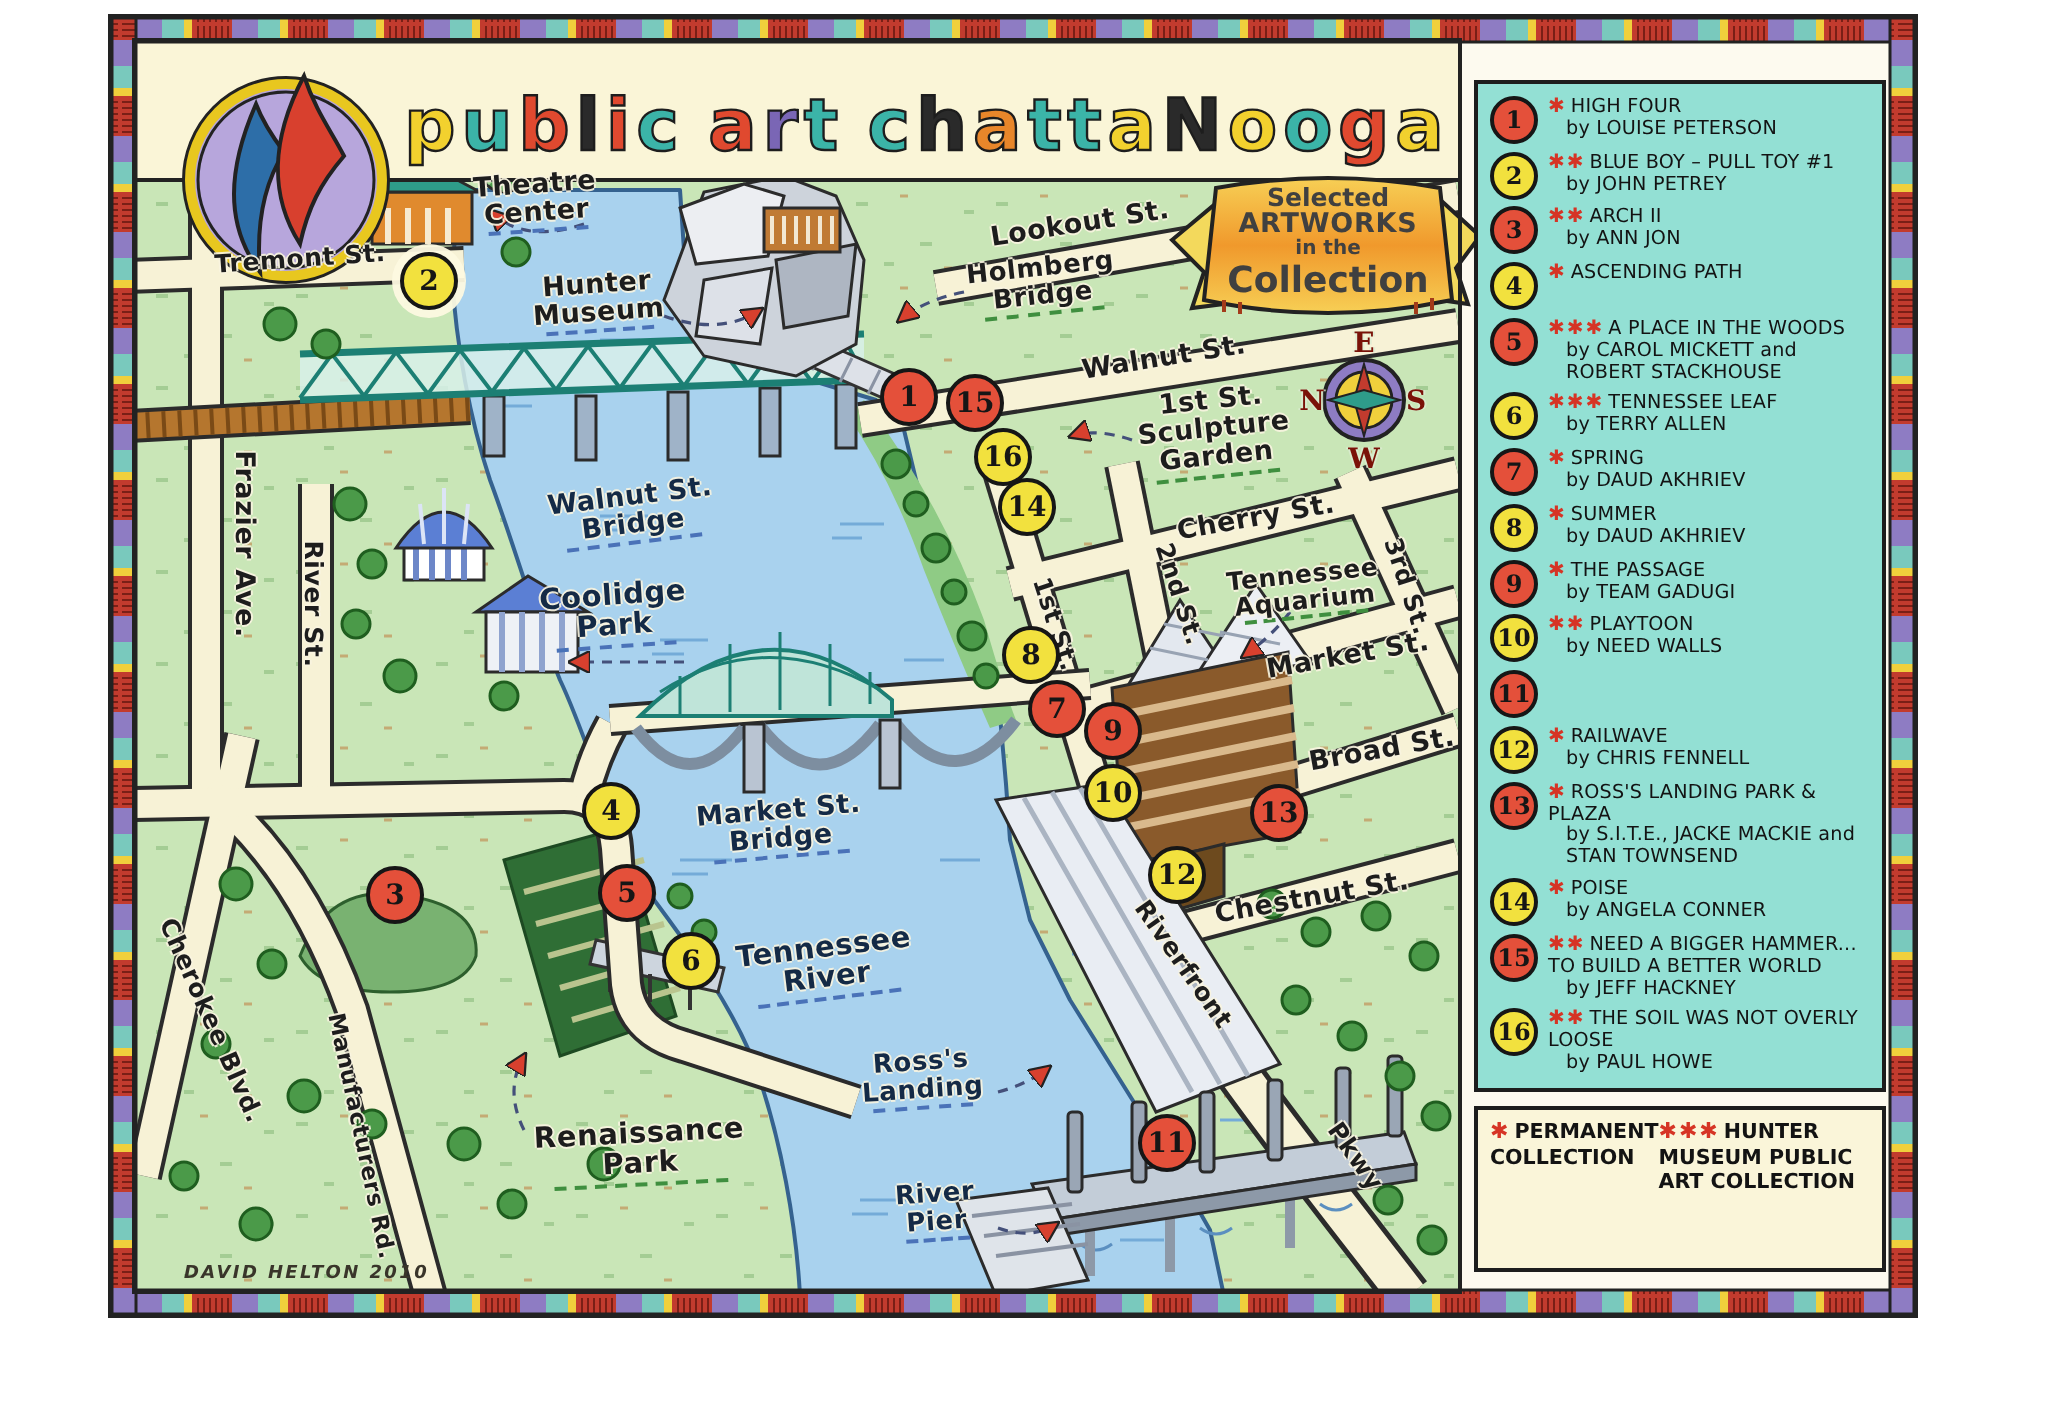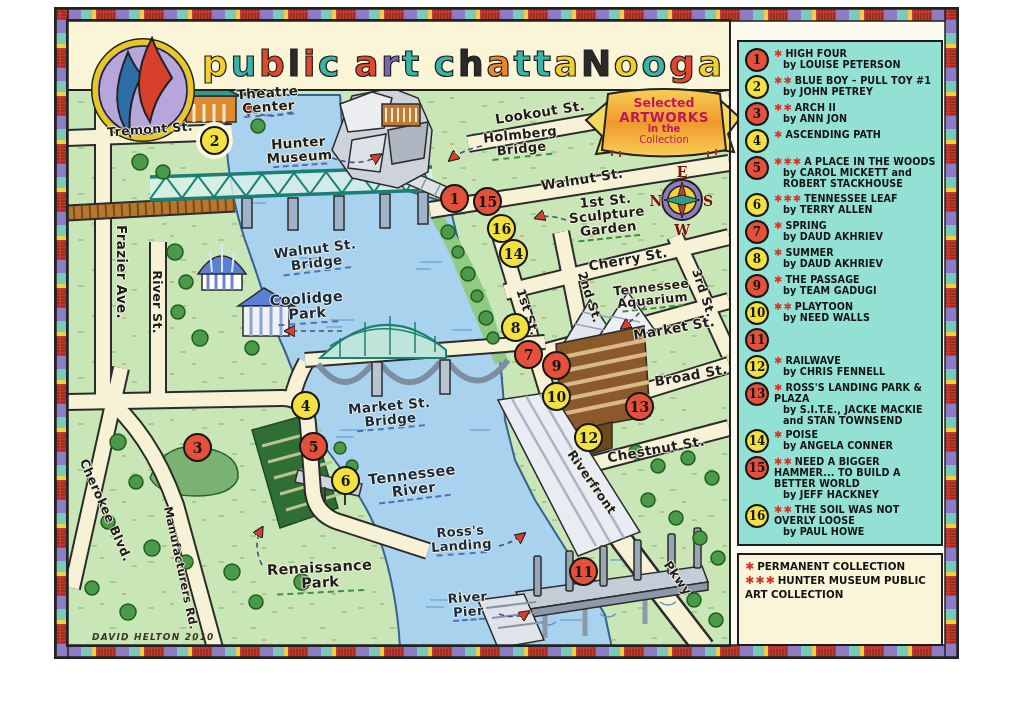--- a/index.html
+++ b/index.html
@@ -21,44 +21,44 @@
       font-family:"DejaVu Serif",serif;font-weight:bold;font-size:14px;color:#161616;box-sizing:border-box;}
   .mk.red{background:#e4503a}.mk.yel{background:#f2e13e}
   .mk.halo{box-shadow:0 0 0 4px rgba(253,249,224,.95);}
   
   #title{position:absolute;left:202px;top:37px;width:520px;height:52px;display:flex;
          align-items:center;justify-content:space-between;font-weight:bold;font-size:36px;
          -webkit-text-stroke:1.2px #1d1d1d;}
   #title .sp{width:9px;}
   
   #bannertxt{position:absolute;left:602px;top:90px;width:124px;height:62px;display:flex;
-             flex-direction:column;align-items:center;justify-content:center;color:#be185d;line-height:1.08;}
+             flex-direction:column;align-items:center;justify-content:center;color:#404040;line-height:1.08;}
   .b0{font-size:12.5px;font-weight:bold;}
   .b1{font-size:13.5px;font-weight:bold;letter-spacing:.4px;}
   .b2{font-size:10px;font-weight:bold;}
-  .b3{font-size:10px;font-weight:normal;}
+  .b3{font-size:18px;font-weight:bold;}
   
   .cl{position:absolute;transform:translate(-50%,-50%);font-family:"DejaVu Serif",serif;
       font-weight:bold;font-size:14px;color:#7a1208;
       text-shadow:1px 0 0 rgba(220,236,210,.8),-1px 0 0 rgba(220,236,210,.8);}
   
   #legend{position:absolute;left:737px;top:40px;width:206px;height:506px;background:#93e0d4;
           border:2.5px solid #1d1d1d;box-sizing:border-box;padding:6px 4px 6px 6px;
           display:flex;flex-direction:column;justify-content:space-between;}
   .lrow{display:flex;gap:5px;align-items:flex-start;}
   .lc{flex:0 0 24px;width:24px;height:24px;border:2px solid #161616;border-radius:50%;
       display:flex;align-items:center;justify-content:center;font-family:"DejaVu Serif",serif;
       font-weight:bold;font-size:12px;color:#161616;background:#e4503a;box-sizing:border-box;}
   .lc.yel{background:#f2e13e}
-  .ltxt{font-size:9.6px;line-height:1.14;color:#131313;font-weight:bold;letter-spacing:.1px;}
+  .ltxt{font-size:9.6px;line-height:1.14;color:#131313;font-weight:normal;letter-spacing:.1px;}
   .stars{color:#d63425;margin-right:2px;letter-spacing:1px;font-size:10px;}
   .lby{padding-left:9px;}
-  #footnotes{position:absolute;left:737px;top:553px;width:206px;height:93px;background:#faf5d9;
+  #footnotes{position:absolute;left:737px;top:553px;width:206px;height:83px;background:#faf5d9;
              border:2.5px solid #1d1d1d;box-sizing:border-box;padding:5px 6px;
-             display:flex;flex-direction:column;justify-content:flex-start;color:#131313;}
+             display:flex;justify-content:flex-end;color:#131313;}
   .frow{font-size:10.3px;font-weight:bold;line-height:1.18;}
   .frow .stars{font-size:11px;}
   #sig{position:absolute;left:92px;top:632px;font-size:9px;font-weight:bold;font-style:italic;
        letter-spacing:1.2px;color:#39352a;}
 </style>
 </head>
 <body>
 
 <div id="stage">
 

